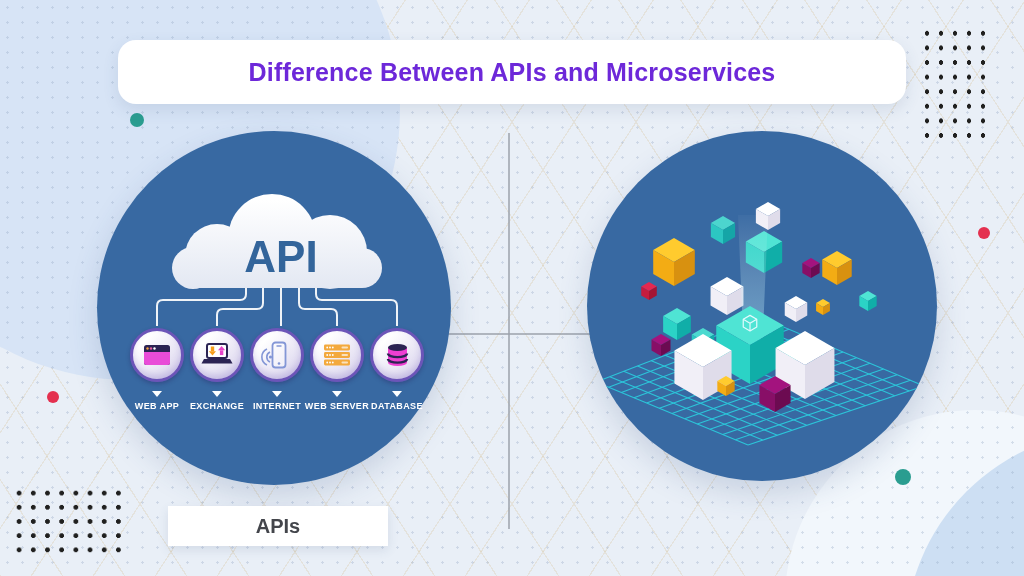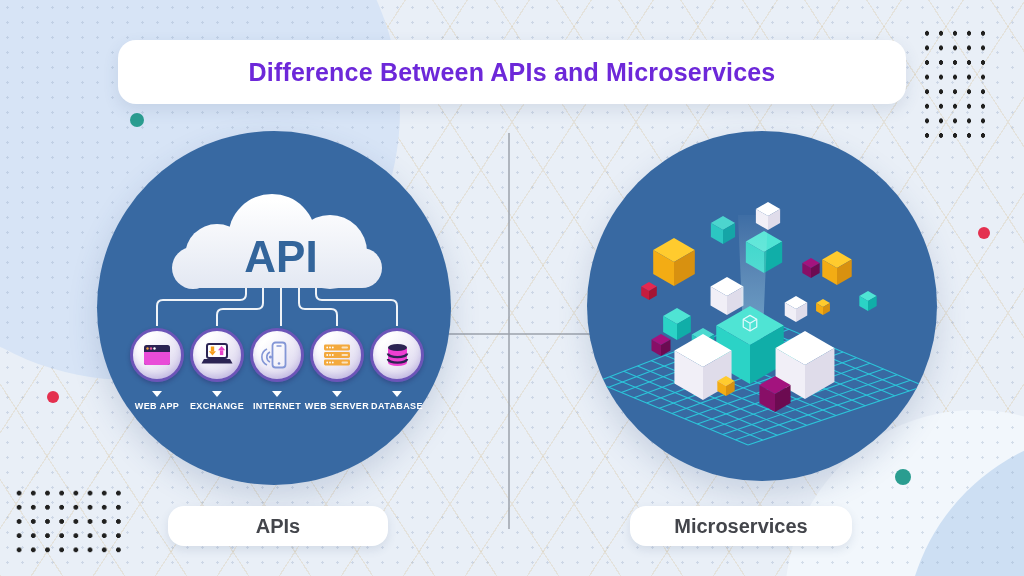--- a/index.html
+++ b/index.html
@@ -51,21 +51,21 @@
     width:54px;height:54px;border-radius:50%;box-sizing:border-box;
     background:linear-gradient(135deg,#FFFFFF 22%,#DBD5EE 92%);
     border:3px solid #6C55B8;display:flex;align-items:center;justify-content:center;
     box-shadow:0 2px 4px rgba(40,30,90,.35), inset 0 -4px 6px rgba(120,100,190,.28);
   }
   .tri{width:0;height:0;border-left:5px solid transparent;border-right:5px solid transparent;
     border-top:6px solid #FFFFFF;margin-top:9px;}
   .ep-label{margin-top:4px;font-size:9px;font-weight:bold;color:#FFFFFF;
     letter-spacing:.4px;white-space:nowrap;}
   .pill{
-    position:absolute;top:506px;height:40px;z-index:3;background:#FFFFFF;border-radius:16px;
+    position:absolute;top:506px;height:40px;z-index:3;background:#FFFFFF;border-radius:0;
     display:flex;align-items:center;justify-content:center;
     box-shadow:0 4px 10px rgba(60,80,120,.12);
     font-size:20px;font-weight:bold;color:#43454B;
   }
   .pill-left{left:168px;width:220px;}
   .pill-right{left:630px;width:222px;}
 </style>
 </head>
 <body>
 
@@ -347,17 +347,14 @@
           <polygon points="775,376 790.588,385 775,394 759.412,385" fill="#A3137E"></polygon>
           <polygon points="759.412,385 775,394 775,412 759.412,403" fill="#880F67"></polygon>
           <polygon points="775,394 790.588,385 790.588,403 775,412" fill="#6C0B51"></polygon>
         </g>
       </g>
   </svg>
 
   <div class="pill pill-left">
     <span>APIs</span>
   </div>
-  <div class="pill pill-right">
-    <span>Microservices</span>
-  </div>
 
 </div>
 
 </body></html>

